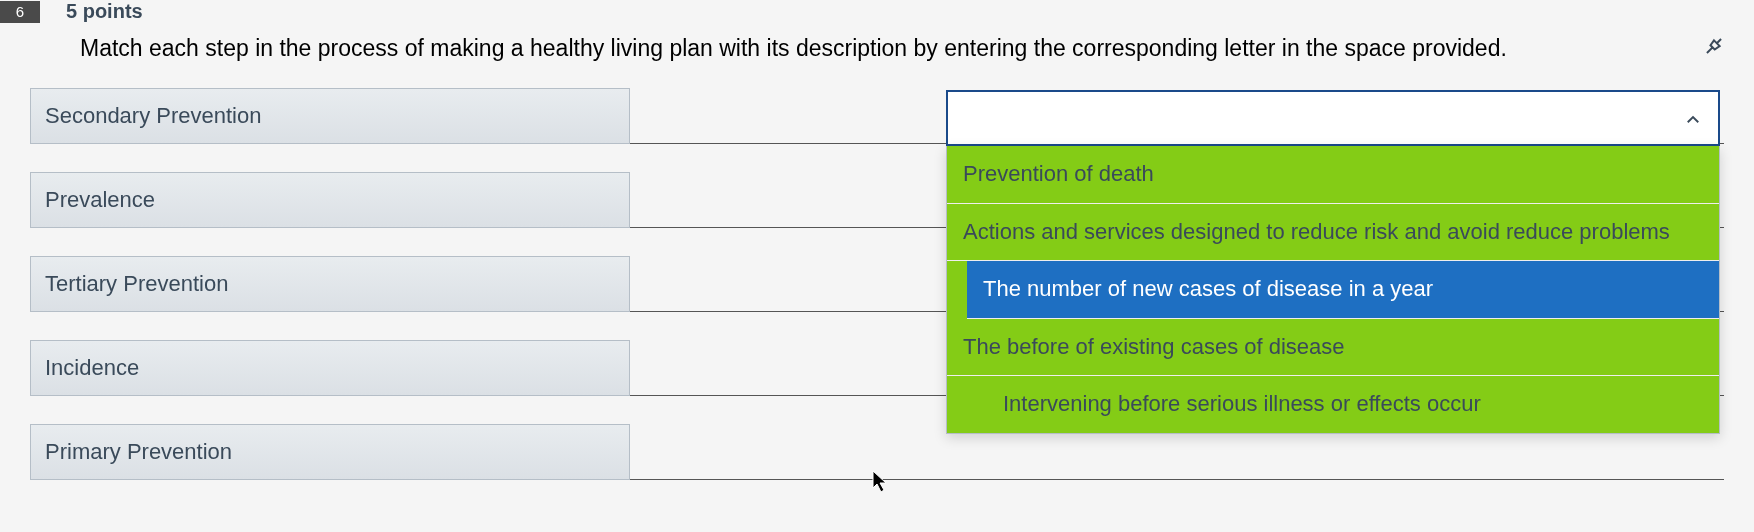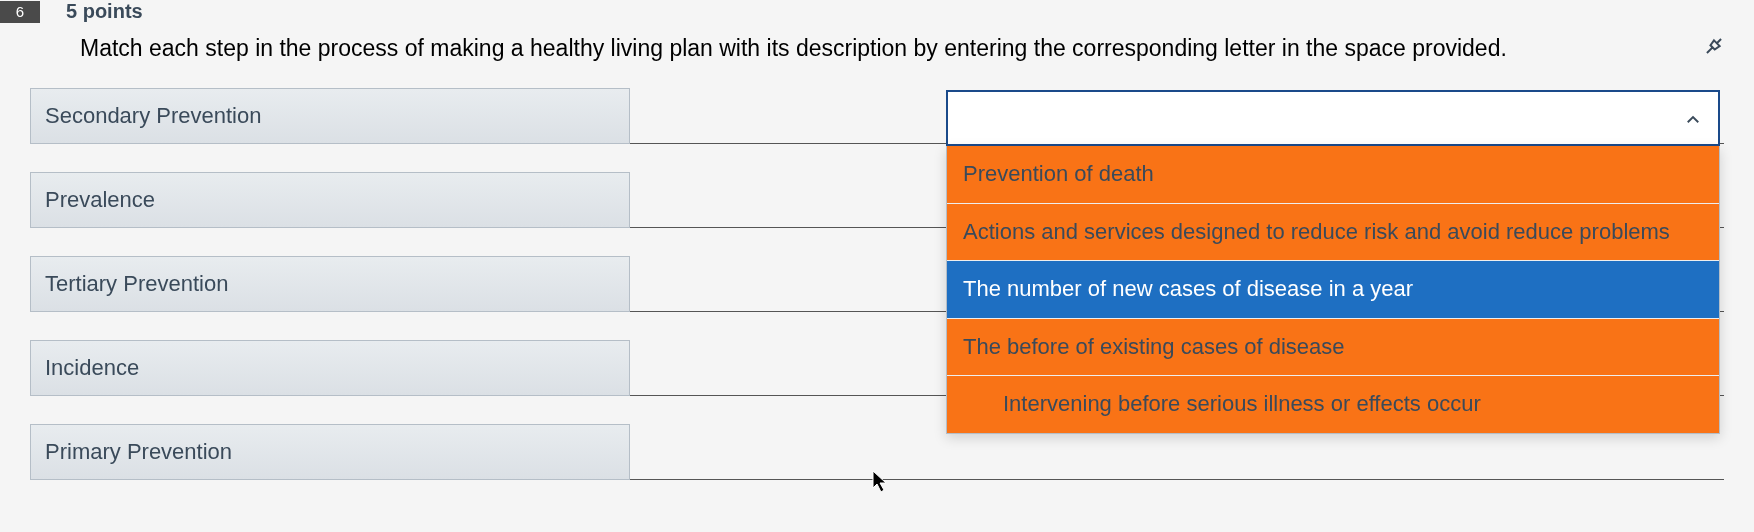--- a/index.html
+++ b/index.html
@@ -94,40 +94,41 @@
     .chevron-up {
       width: 18px;
       height: 18px;
       display: inline-block;
     }
     .chevron-up svg {
       width: 100%;
       height: 100%;
     }
     .dropdown-list {
-      background: #f97316;
+      background: #84cc16;
       border: 1px solid #b5bec7;
       border-top: none;
       box-shadow: 0 4px 12px rgba(0,0,0,0.15);
     }
     .dropdown-option {
       padding: 14px 16px;
       font-size: 22px;
       color: #3a4a5a;
       cursor: pointer;
       border-bottom: 1px solid #eee;
       line-height: 1.3;
     }
     .dropdown-option:last-child {
       border-bottom: none;
       margin-left: 40px;
     }
     .dropdown-option.highlighted {
       background: #1e6fc2;
       color: #fff;
+      margin-left: 20px;
     }
     .pin-icon {
       position: absolute;
       right: 28px;
       top: 34px;
       width: 24px;
       height: 24px;
       transform: rotate(45deg);
     }
     .pin-icon svg {

